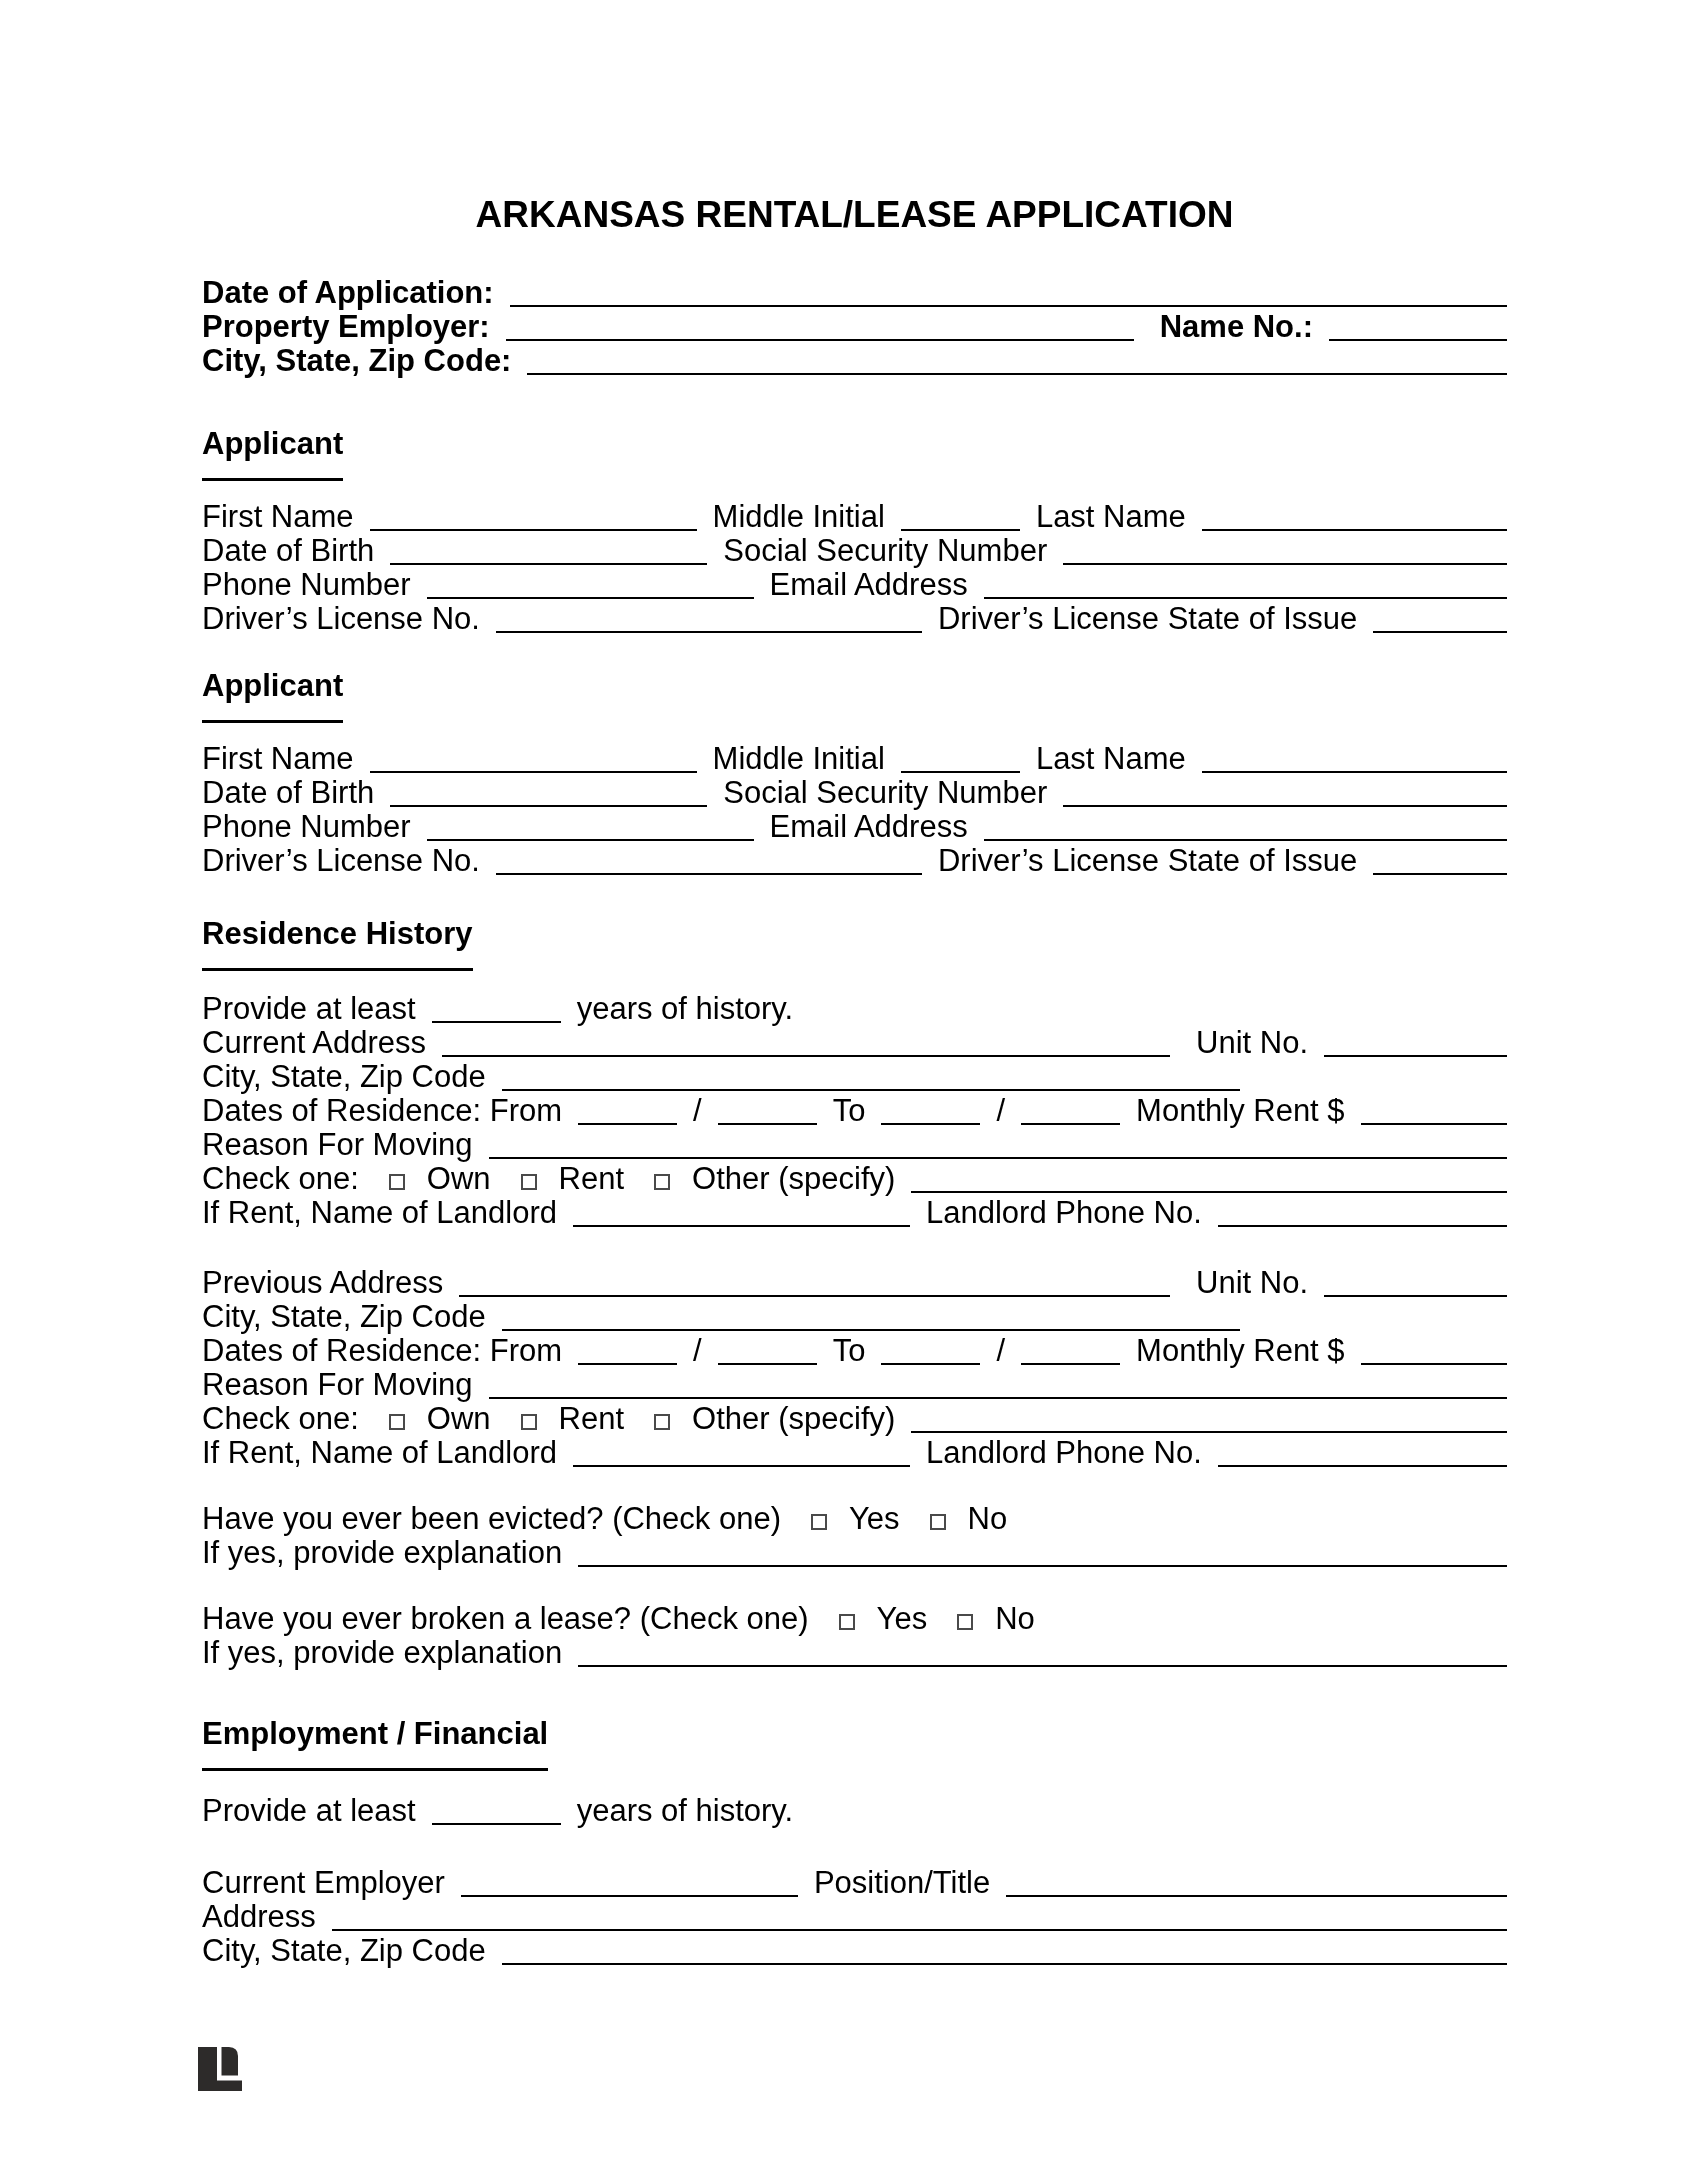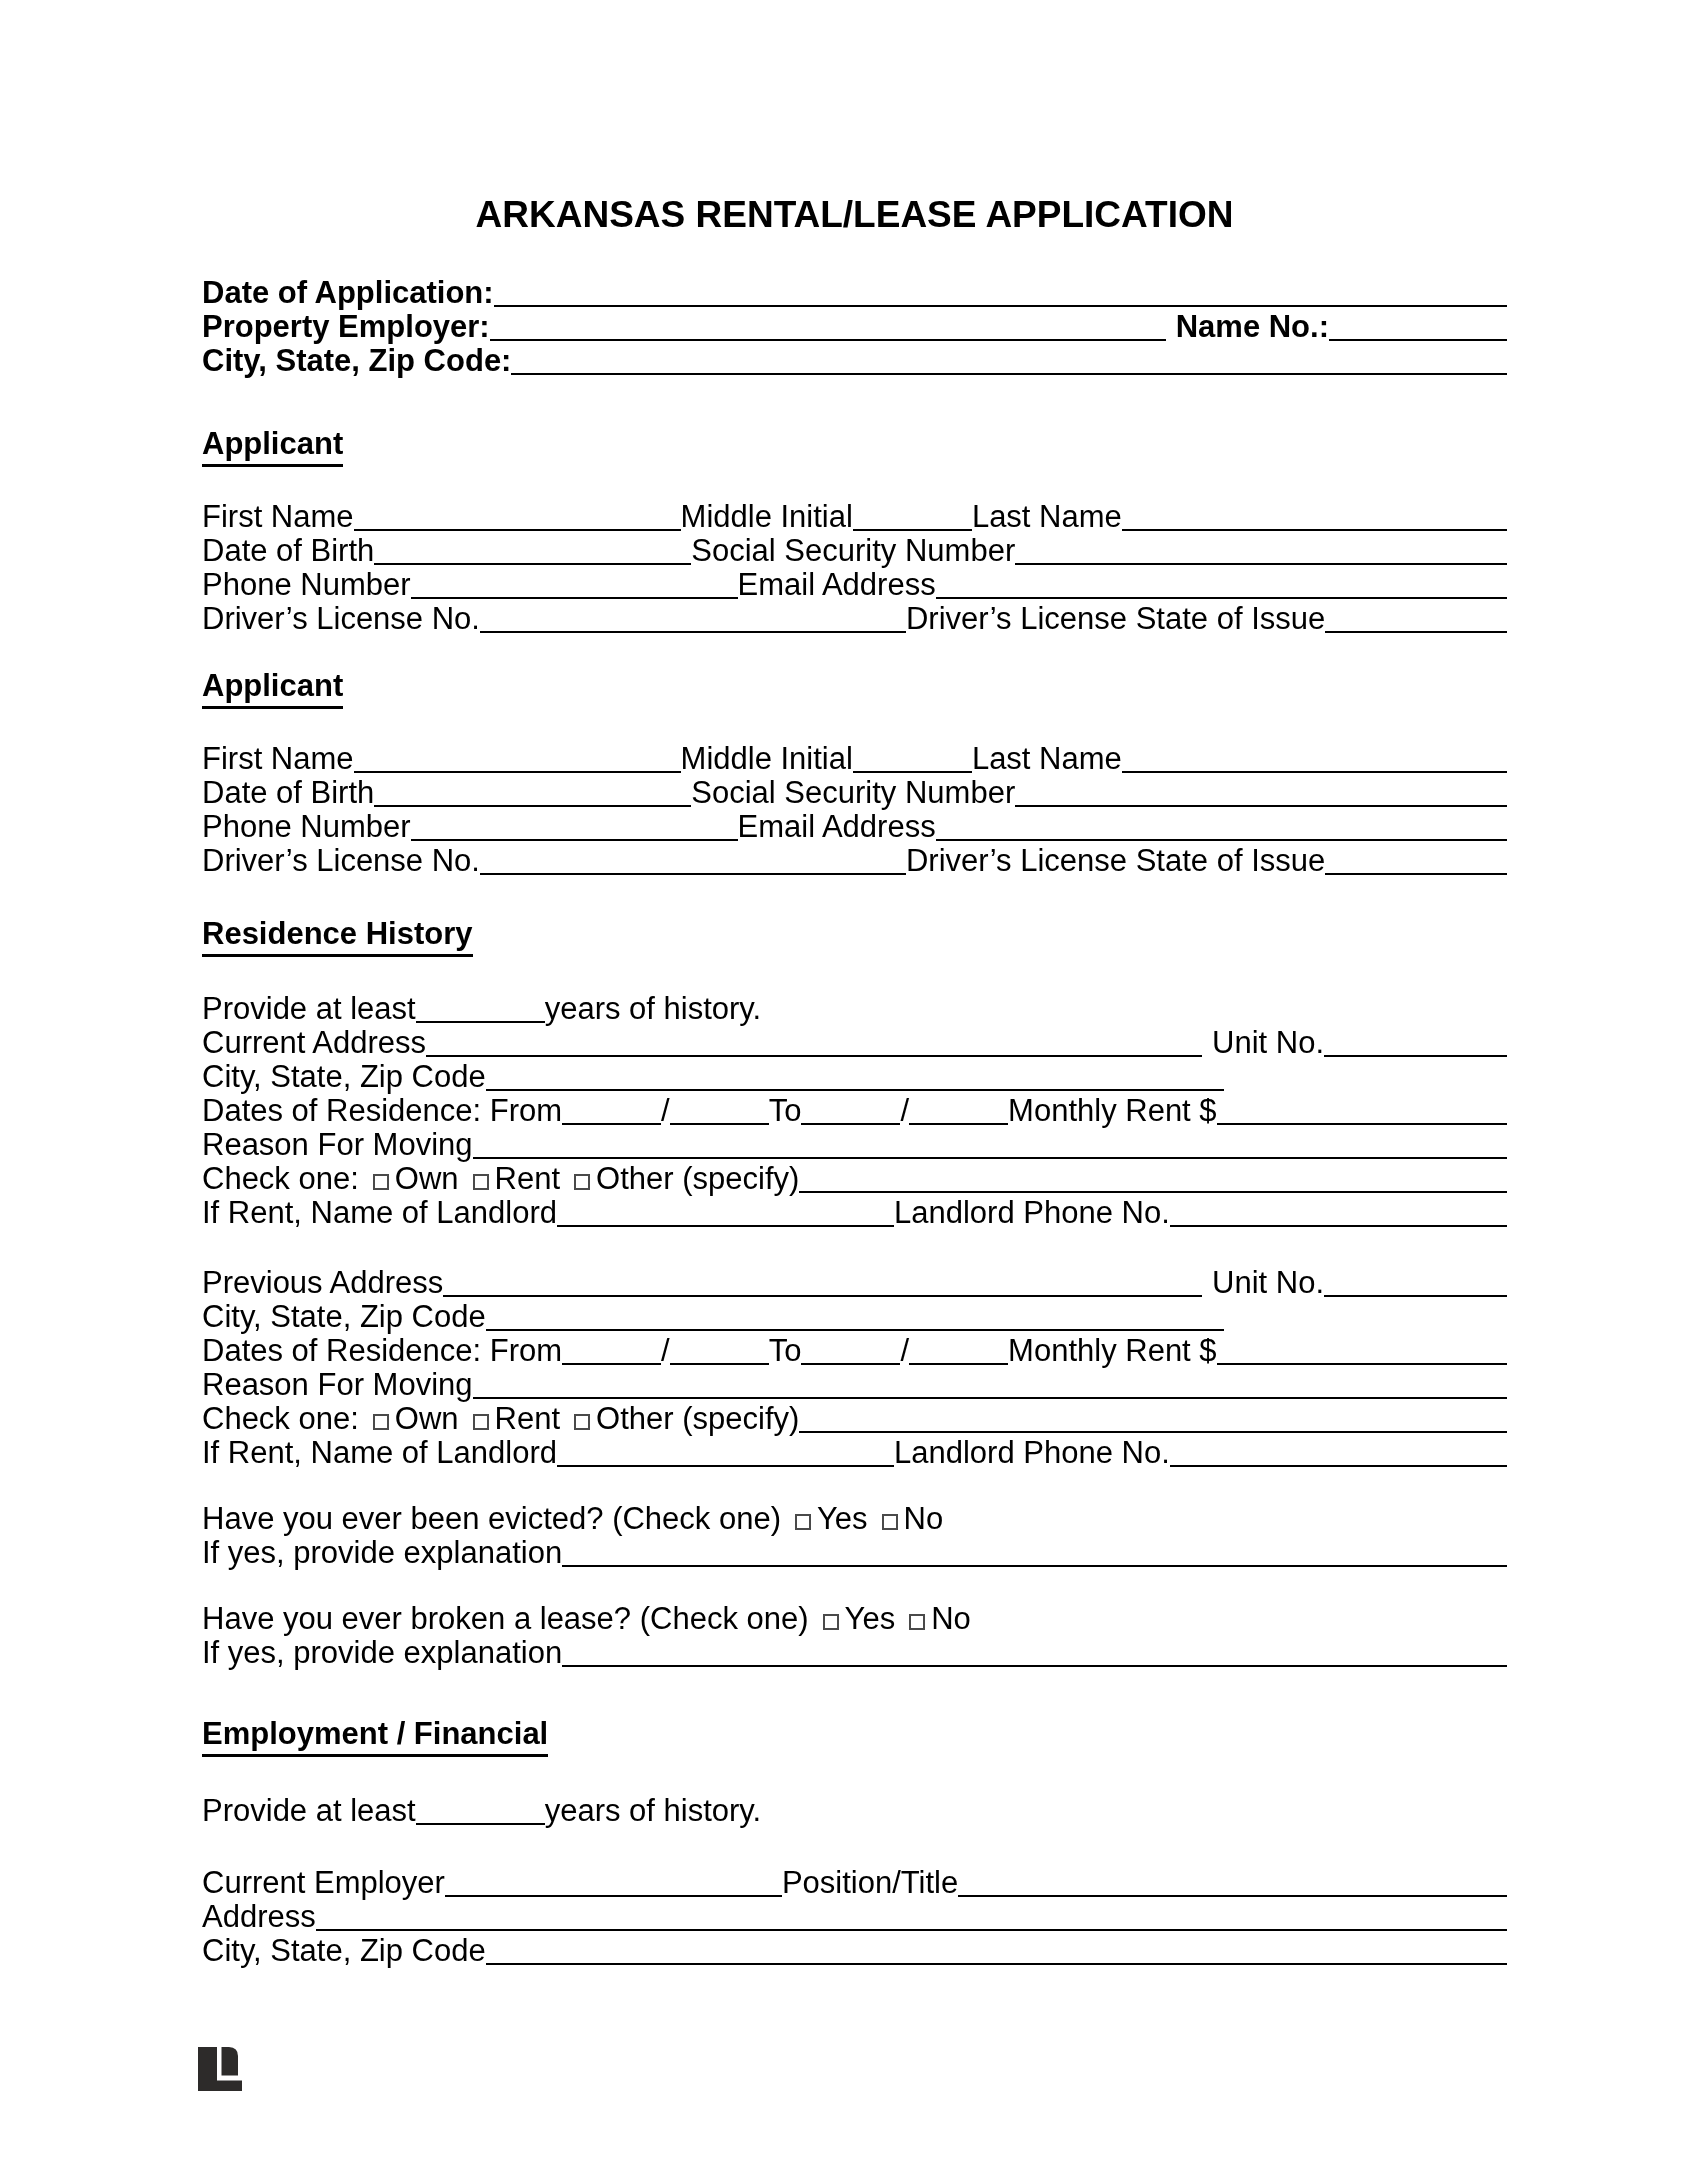--- a/index.html
+++ b/index.html
@@ -9,34 +9,34 @@
     font-family:"Liberation Sans", sans-serif;
     font-size:31px;
   }
   .content{margin-left:202px;width:1305px;}
   .title{
     margin:190px 0 0 0;
     font-size:37px;line-height:50px;font-weight:bold;text-align:center;
     white-space:nowrap;
   }
   .row{
-    display:flex;align-items:baseline;column-gap:0;
+    display:flex;align-items:baseline;column-gap:16px;
     height:34px;line-height:34px;white-space:nowrap;
   }
   .blank{
     flex:0 0 auto;height:2px;border-bottom:2px solid #000;
     position:relative;top:4px;
   }
   .fill{flex:1 1 59px;}
   .lbl{flex:0 0 auto;}
   .b{font-weight:bold;}
   .heading-row{height:40px;line-height:40px;}
   .heading-text{
     font-weight:bold;display:inline-block;
-    border-bottom:3px solid #000;padding-bottom:0;
+    border-bottom:3px solid #000;padding-bottom:14px;
   }
   .cb{
     flex:0 0 auto;width:16px;height:16px;box-sizing:border-box;
     border:2px solid #4a4a4a;background:#fff;position:relative;top:1px;
     margin-left:14px;
   }
   .after-cb{margin-left:6px;}
   .logo{position:relative;margin:79px 0 0 -4px;width:44px;height:44px;}
 </style>
 </head>

